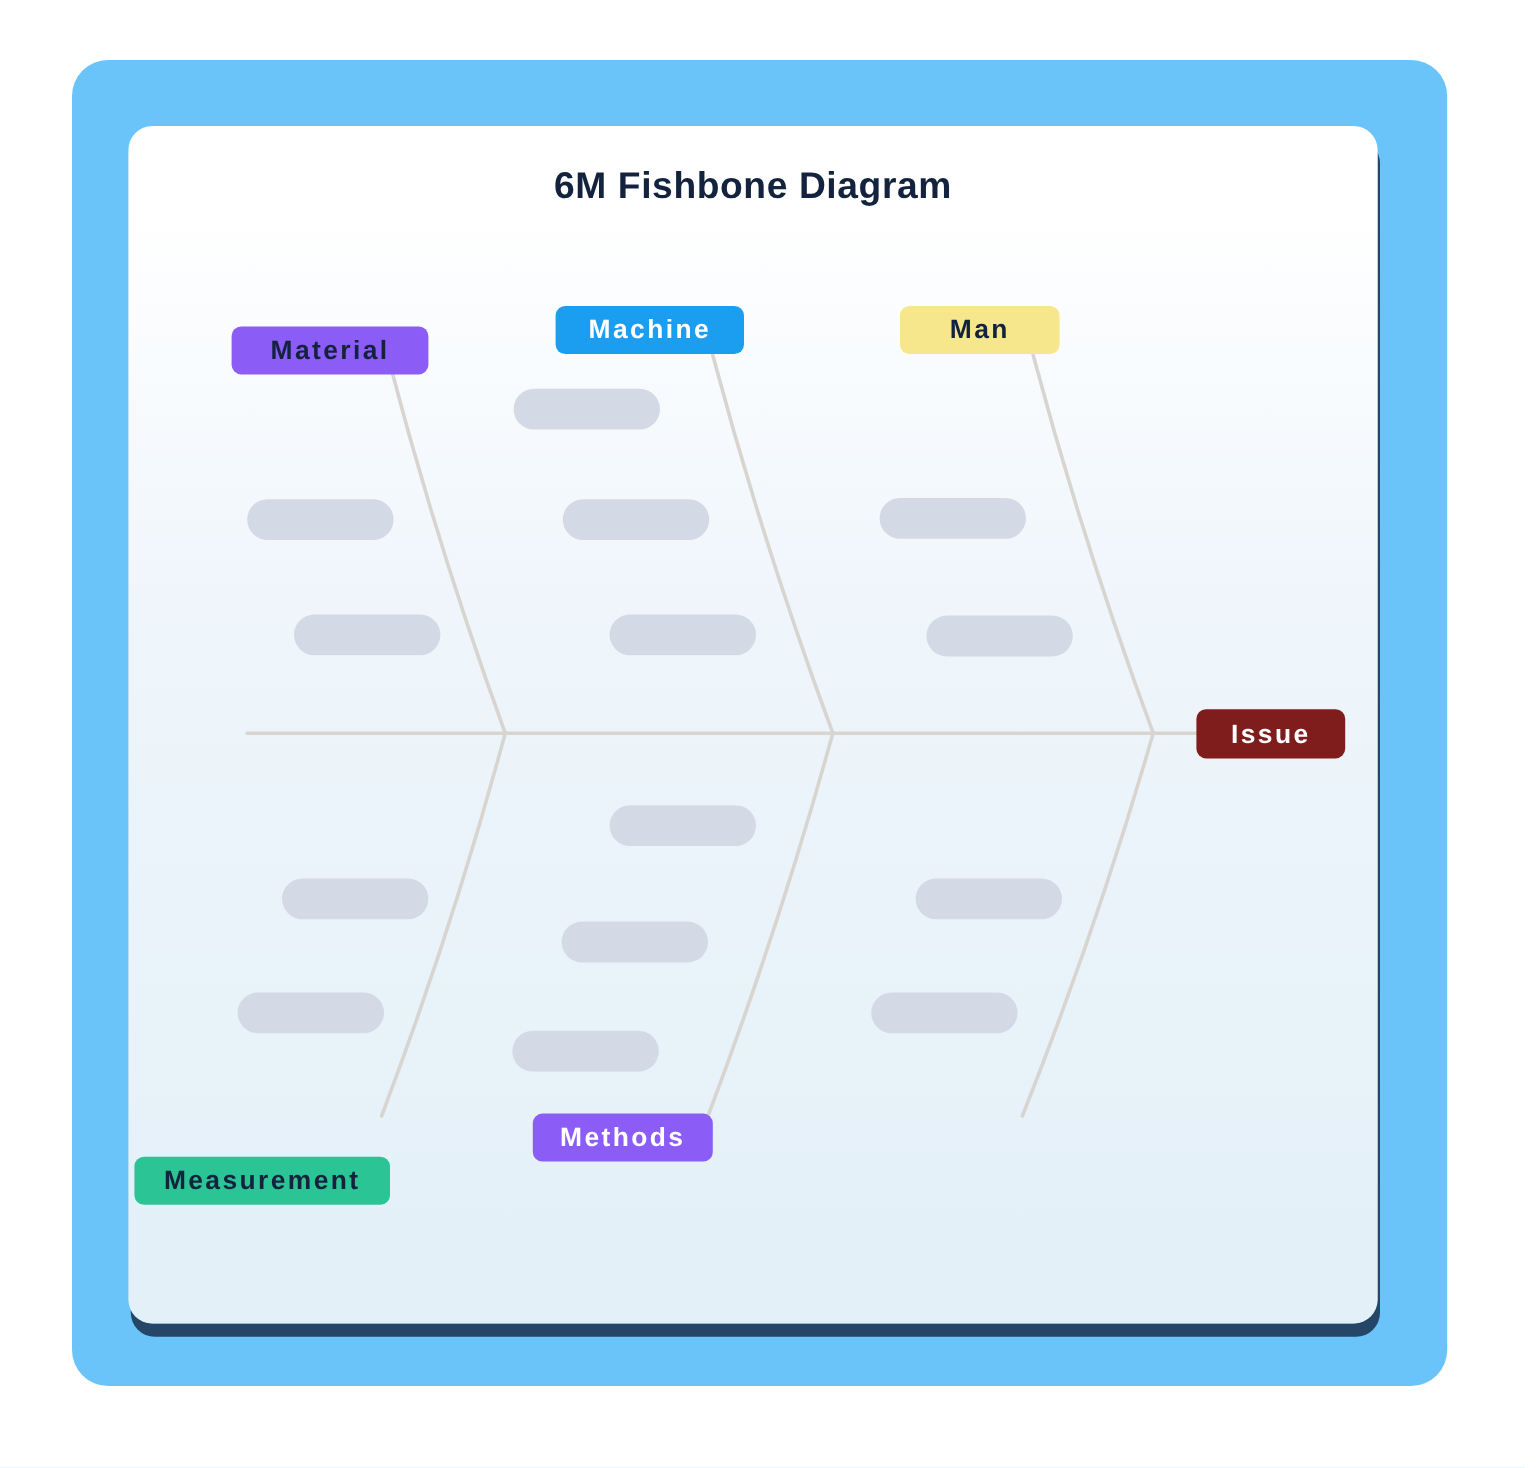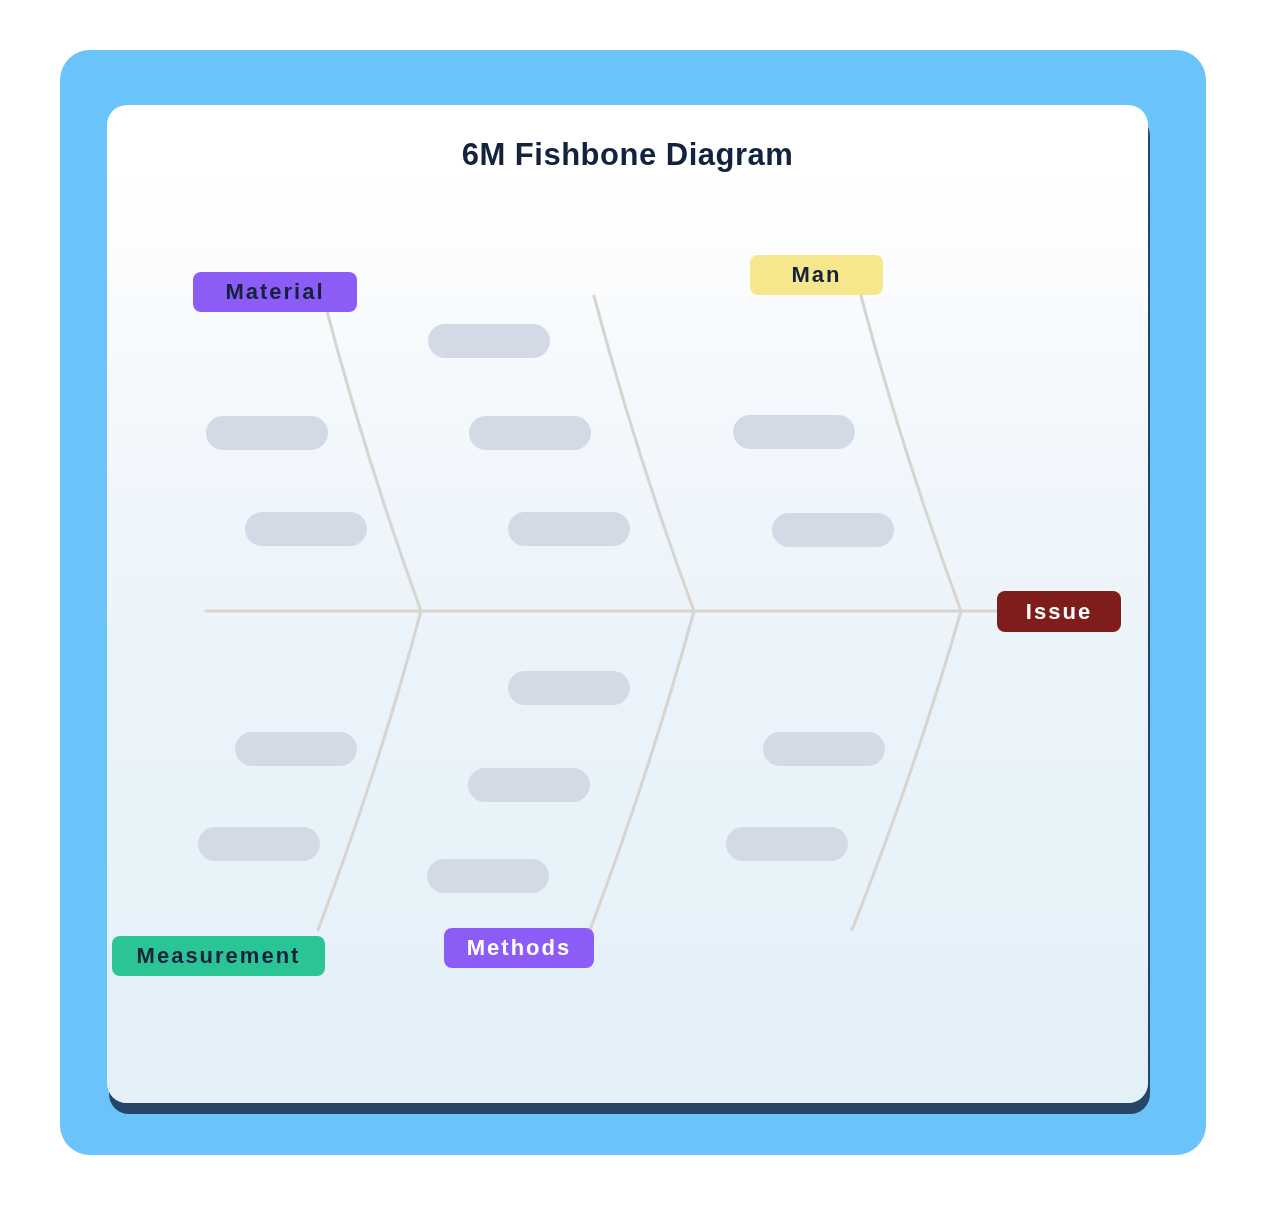--- a/index.html
+++ b/index.html
@@ -107,23 +107,24 @@
   <div class="pill" style="left: 508px; top: 671px; background-color: rgb(211, 218, 229);"></div>
   <div class="pill" style="left: 235px; top: 732px; background-color: rgb(211, 218, 229);"></div>
   <div class="pill" style="left: 763px; top: 732px; background-color: rgb(211, 218, 229);"></div>
   <div class="pill" style="left: 468px; top: 768px; background-color: rgb(211, 218, 229);"></div>
   <div class="pill" style="left: 198px; top: 827px; background-color: rgb(211, 218, 229);"></div>
   <div class="pill" style="left: 726px; top: 827px; background-color: rgb(211, 218, 229);"></div>
   <div class="pill" style="left: 427px; top: 859px; background-color: rgb(211, 218, 229);"></div>
 
   <div class="tag" style="left: 193px; top: 272px; min-width: 164px; background-color: #8b5cf6; color: rgb(19, 35, 62);">Material</div>
 
+  <div class="tag" style="left: 463px; top: 255px; min-width: 157px; background-color: rgb(27, 157, 240); color: rgb(255, 255, 255);">Machine</div>
 
   <div class="tag" style="left: 750px; top: 255px; min-width: 133px; background-color: rgb(247, 231, 140); color: rgb(19, 35, 62);">Man</div>
 
-  <div class="tag" style="left: 112px; top: 936px; min-width: 213px; background-color: rgb(43, 196, 148); color: rgb(19, 35, 62);">Measurement</div>
+  <div class="tag" style="left: 112px; top: 964px; min-width: 213px; background-color: rgb(43, 196, 148); color: rgb(19, 35, 62);">Measurement</div>
 
   <div class="tag" style="left: 444px; top: 928px; min-width: 150px; background-color: #8b5cf6; color: rgb(255, 255, 255);">Methods</div>
 
 
   <div class="tag" style="left: 997px; top: 591px; min-width: 124px; height: 41px; line-height: 41px; background-color: #7f1d1d; color: rgb(255, 255, 255);">Issue</div>
 
 </div>
 
 </body></html>

